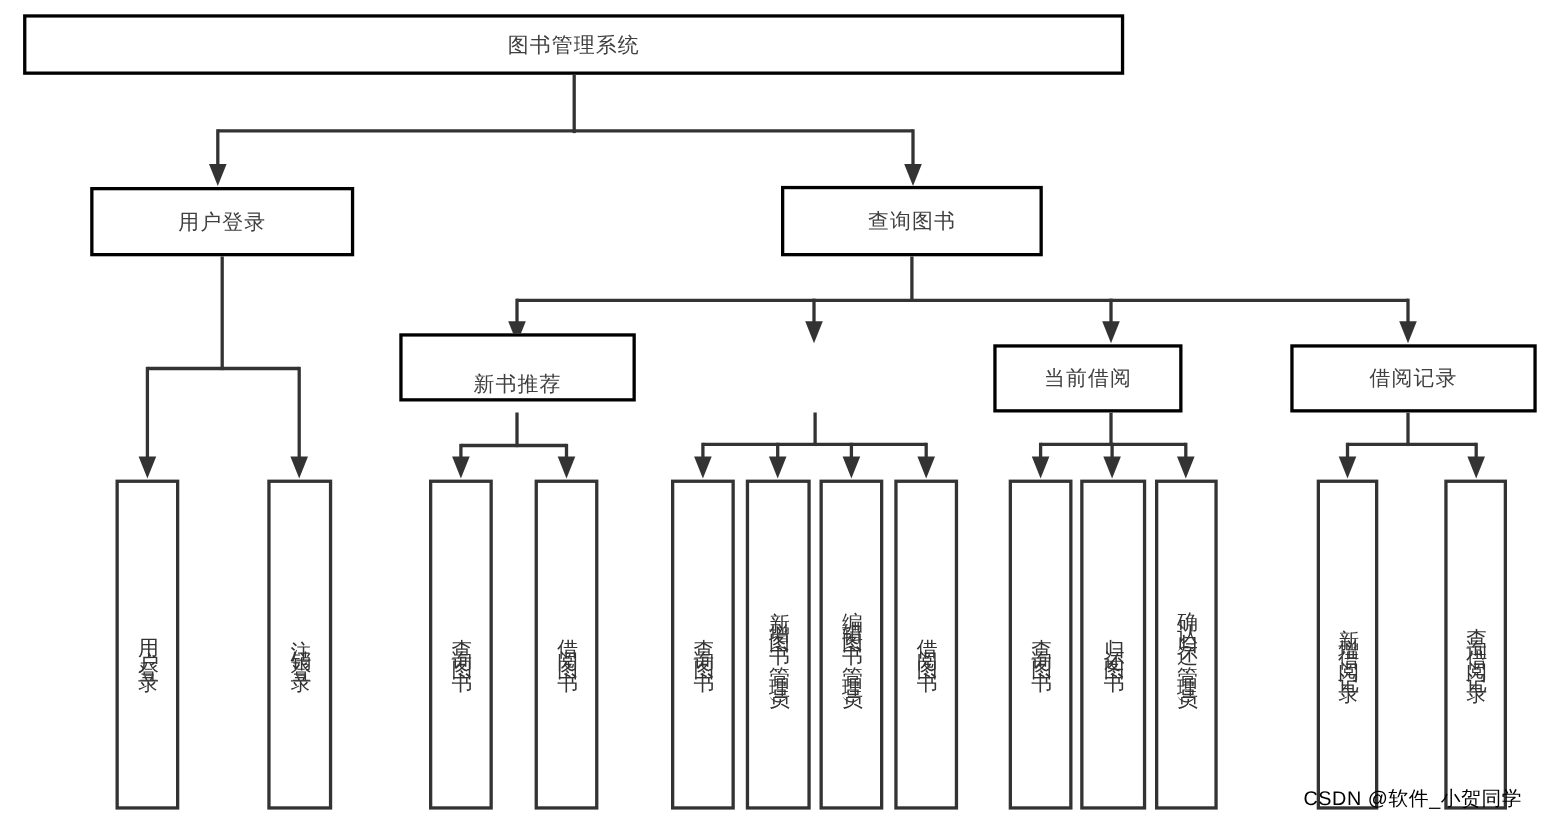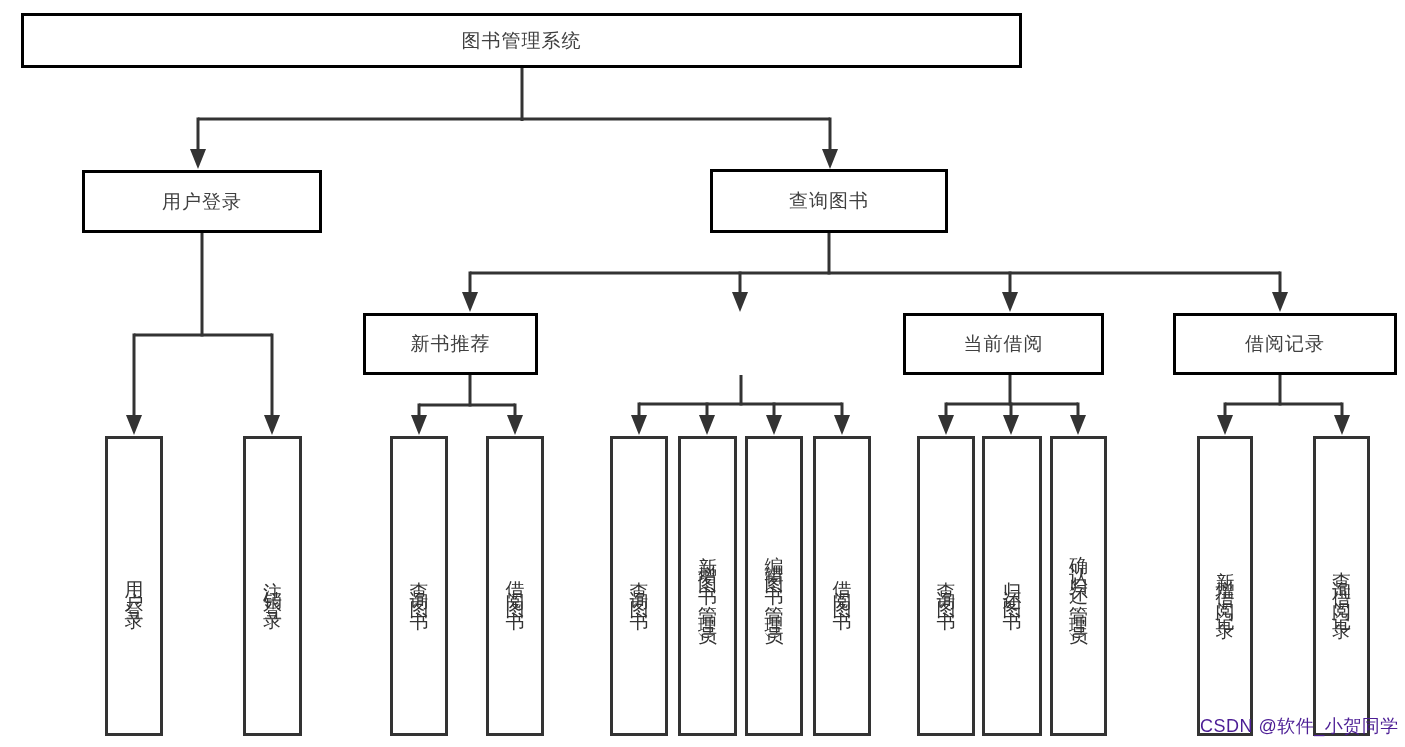--- a/index.html
+++ b/index.html
@@ -54,24 +54,23 @@
     letter-spacing: 10px;
     color: #333333;
     white-space: nowrap;
   }
   .watermark {
     position: absolute;
     left: 1185px;
     top: 714px;
     font-size: 18px;
     letter-spacing: 0.5px;
-    color: #4c1d95;
+    color: #000000;
     z-index: 3;
     white-space: nowrap;
-    margin-left: 15px;
   }
 </style>
 </head>
 <body>
 
 <div id="canvas">
 
   <svg id="connectors" viewBox="0 0 1405 747" xmlns="http://www.w3.org/2000/svg">
     <g stroke="#333333" stroke-width="3" fill="none">
 
@@ -149,24 +148,24 @@
     <span>图书管理系统</span>
   </div>
 
   <div class="hbox" style="left:82px; top:170px; width:240px; height:63px;">
     <span>用户登录</span>
   </div>
   <div class="hbox" style="left:710px; top:169px; width:238px; height:64px;">
     <span>查询图书</span>
   </div>
 
-  <div class="hbox" style="left:363px; top:313px; width:175px; height:62px;">
+  <div class="hbox" style="left:363px; top:303px; width:215px; height:62px;align-items:flex-end;">
     <span>新书推荐</span>
   </div>
-  <div class="hbox" style="left:903px; top:313px; width:201px; height:62px;">
+  <div class="hbox" style="left:903px; top:313px; width:172px; height:62px;">
     <span>当前借阅</span>
   </div>
   <div class="hbox" style="left:1173px; top:313px; width:224px; height:62px;">
     <span>借阅记录</span>
   </div>
 
   <div class="vbox" style="left:105px; width:58px;">
     <span class="vtext">用户登录</span>
   </div>
   <div class="vbox" style="left:243px; width:59px;">

